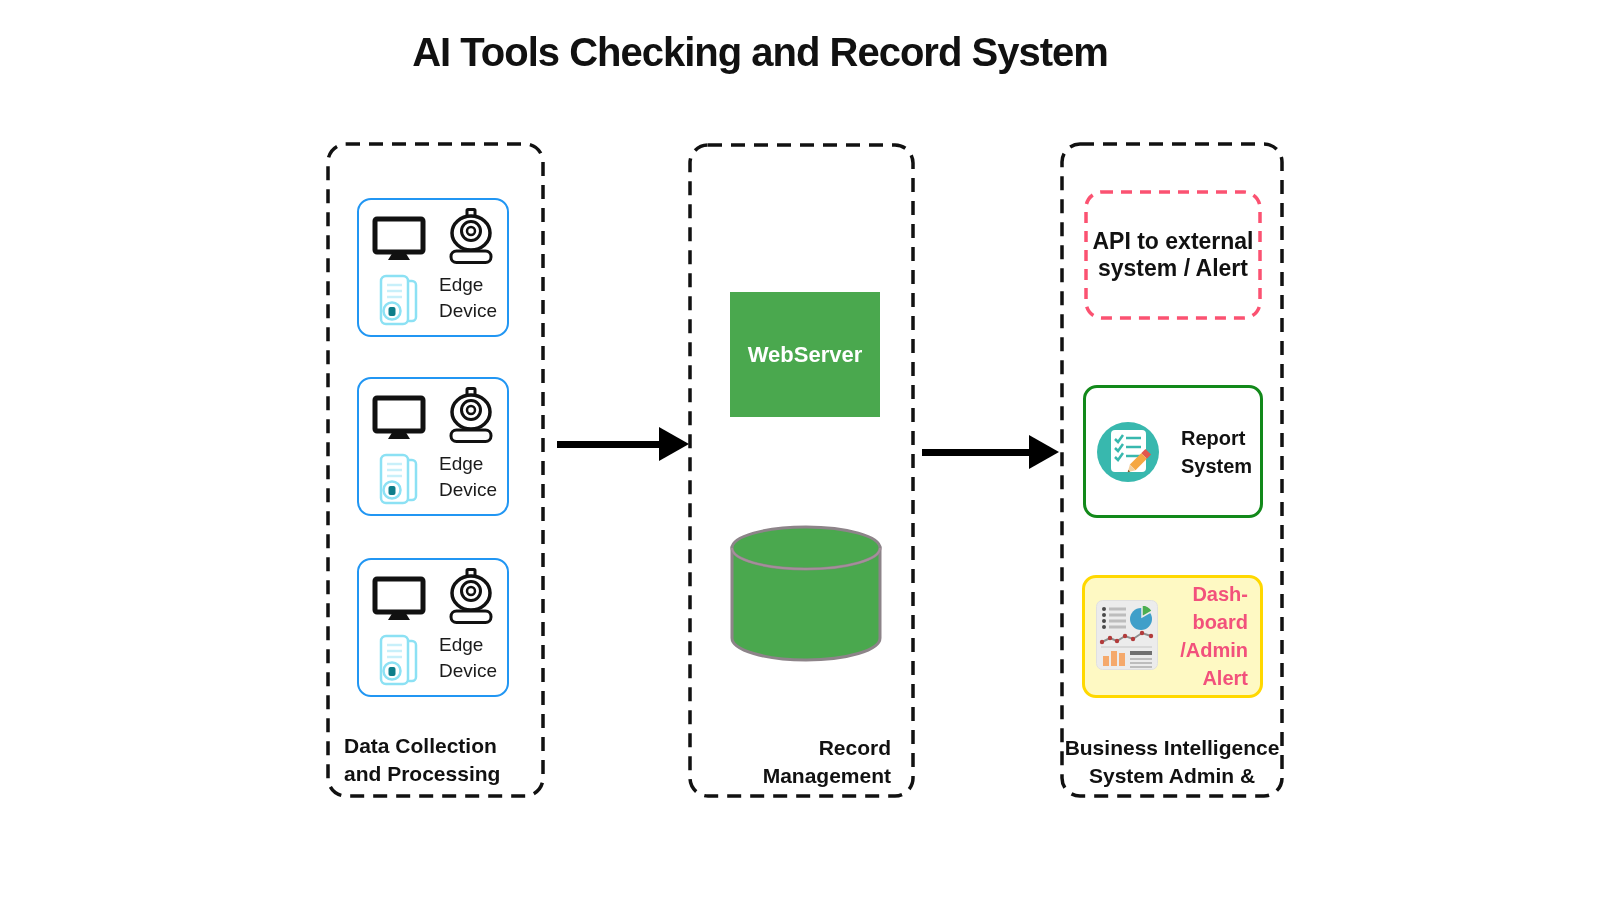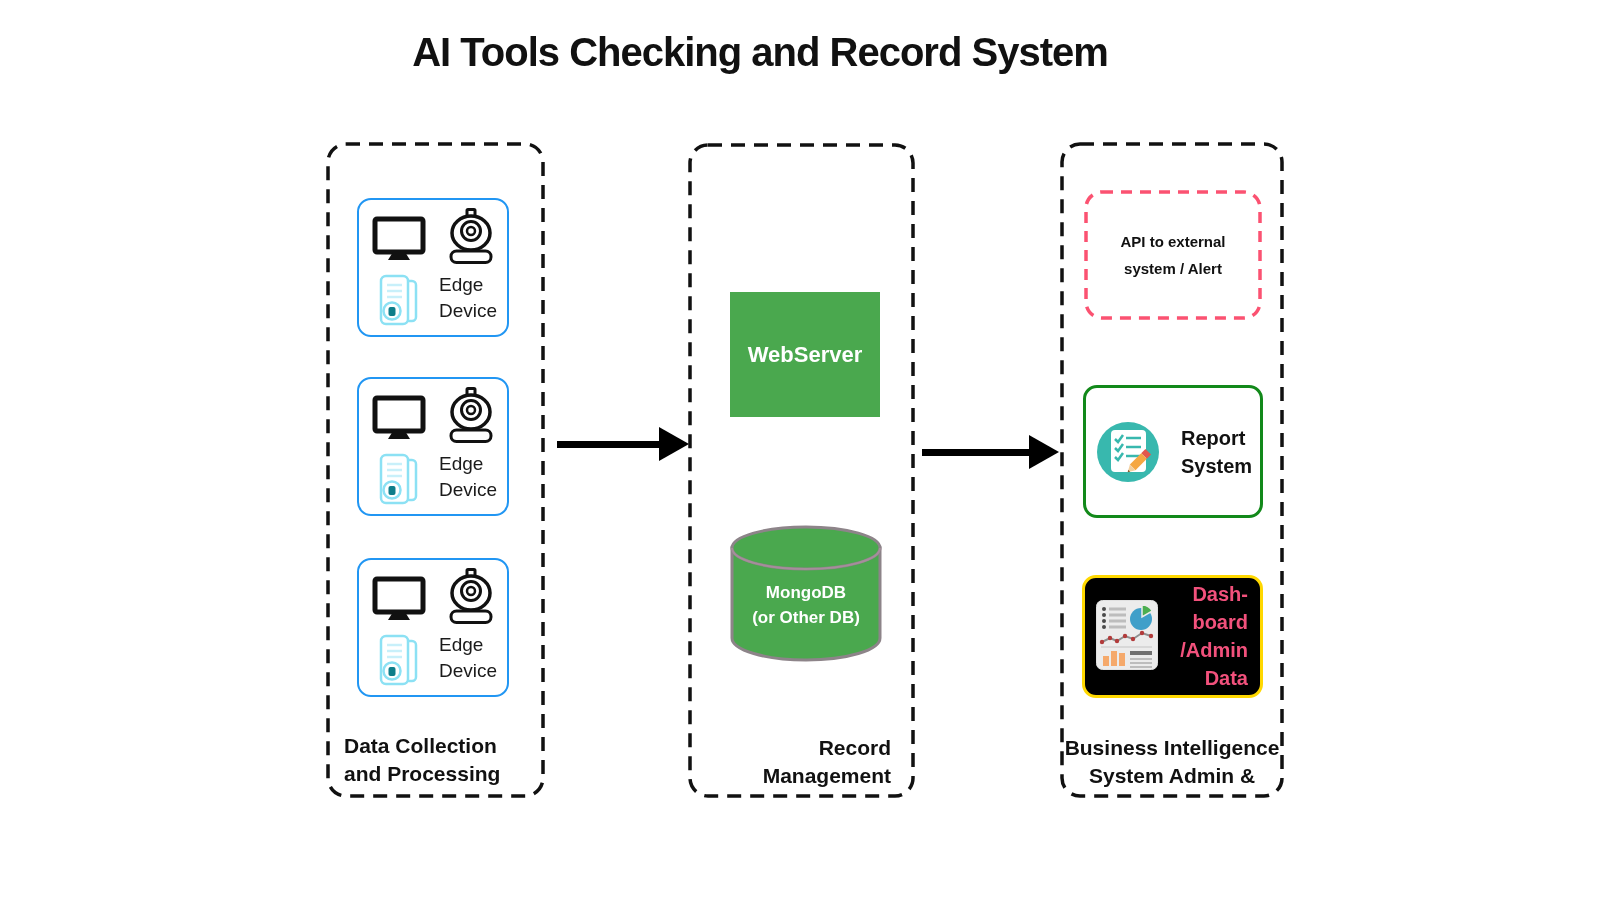--- a/index.html
+++ b/index.html
@@ -44,29 +44,29 @@
   .arrow-line { position:absolute; height:7px; background:#000; }
   .arrow-head { position:absolute; width:0; height:0;
     border-top:17px solid transparent; border-bottom:17px solid transparent; border-left:30px solid #000; }
   #arrow1-line { left:557px; top:441px; width:104px; }
   #arrow1-head { left:659px; top:427px; }
   #arrow2-line { left:922px; top:449px; width:110px; }
   #arrow2-head { left:1029px; top:435px; }
 
   #api-box { position:absolute; left:1084px; top:190px; width:178px; height:130px;
     display:flex; align-items:center; justify-content:center; text-align:center; }
-  #api-box .api-text { font-size:15px; font-weight:bold; color:#111; line-height:27px; position:relative; }
+  #api-box .api-text { font-size:23px; font-weight:bold; color:#111; line-height:27px; position:relative; }
 
   #report-box { position:absolute; left:1083px; top:385px; width:180px; height:133px; box-sizing:border-box;
     border:3px solid #12891a; border-radius:14px; background:#fff; display:flex; align-items:center; }
   #report-box .rep-icon { margin-left:10px; flex:0 0 auto; }
   #report-box .rep-text { margin-left:21px; font-size:20px; font-weight:bold; color:#111; line-height:28px; }
 
   #dash-box { position:absolute; left:1082px; top:575px; width:181px; height:123px; box-sizing:border-box;
-    border:3.5px solid #ffd800; border-radius:14px; background:#000000; }
+    border:3.5px solid #ffd800; border-radius:14px; background:#fef9c3; }
   #dash-box .dash-icon { position:absolute; left:11px; top:22px; }
   #dash-box .dash-text { position:absolute; right:12px; top:2px; text-align:right;
     font-size:20px; font-weight:bold; color:#f2517c; line-height:28px; }
 </style>
 </head>
 <body>
 
 <div>
 
   <div id="title">AI Tools Checking and Record System</div>
@@ -177,24 +177,20 @@
     <div>Web</div>
     <div>Server</div>
   </div>
 
   <div id="db">
     <svg width="158" height="140" viewBox="0 0 158 140">
       <path d="M5,24 L5,114 A74,22 0 0 0 153,114 L153,24 Z" fill="#4aa84e" stroke="#8d8489" stroke-width="3"></path>
       <ellipse cx="79" cy="24" rx="74" ry="21" fill="#4aa84e" stroke="#8d8489" stroke-width="3"></ellipse>
       <path d="M5,24 A74,21 0 0 0 153,24" fill="none" stroke="#a68e9b" stroke-width="2"></path>
     </svg>
-    <div class="db-text">
-      <div>MongoDB</div>
-      <div>(or Other DB)</div>
-    </div>
   </div>
 
   <div class="arrow-line" id="arrow1-line"></div>
   <div class="arrow-head" id="arrow1-head"></div>
   <div class="arrow-line" id="arrow2-line"></div>
   <div class="arrow-head" id="arrow2-head"></div>
 
   <div class="col" id="col-right">
     <svg class="frame" width="224" height="656">
       <rect x="2" y="2" width="220" height="652" rx="18" fill="none" stroke="#111" stroke-width="3.5" stroke-dasharray="14 9"></rect>
@@ -265,17 +261,17 @@
       <rect x="23" y="53" width="6" height="13" fill="#f5a96b"></rect>
       <line x1="34" y1="53" x2="56" y2="53" stroke="#707070" stroke-width="4"></line>
       <line x1="34" y1="59" x2="56" y2="59" stroke="#bdbdbd" stroke-width="2"></line>
       <line x1="34" y1="63" x2="56" y2="63" stroke="#bdbdbd" stroke-width="2"></line>
       <line x1="34" y1="67" x2="56" y2="67" stroke="#bdbdbd" stroke-width="2"></line>
     </svg>
     <div class="dash-text">
       <div>Dash-</div>
       <div>board</div>
       <div>/Admin</div>
-      <div>Data</div>
+      <div>Alert</div>
     </div>
   </div>
 
 </div>
 
 </body></html>

